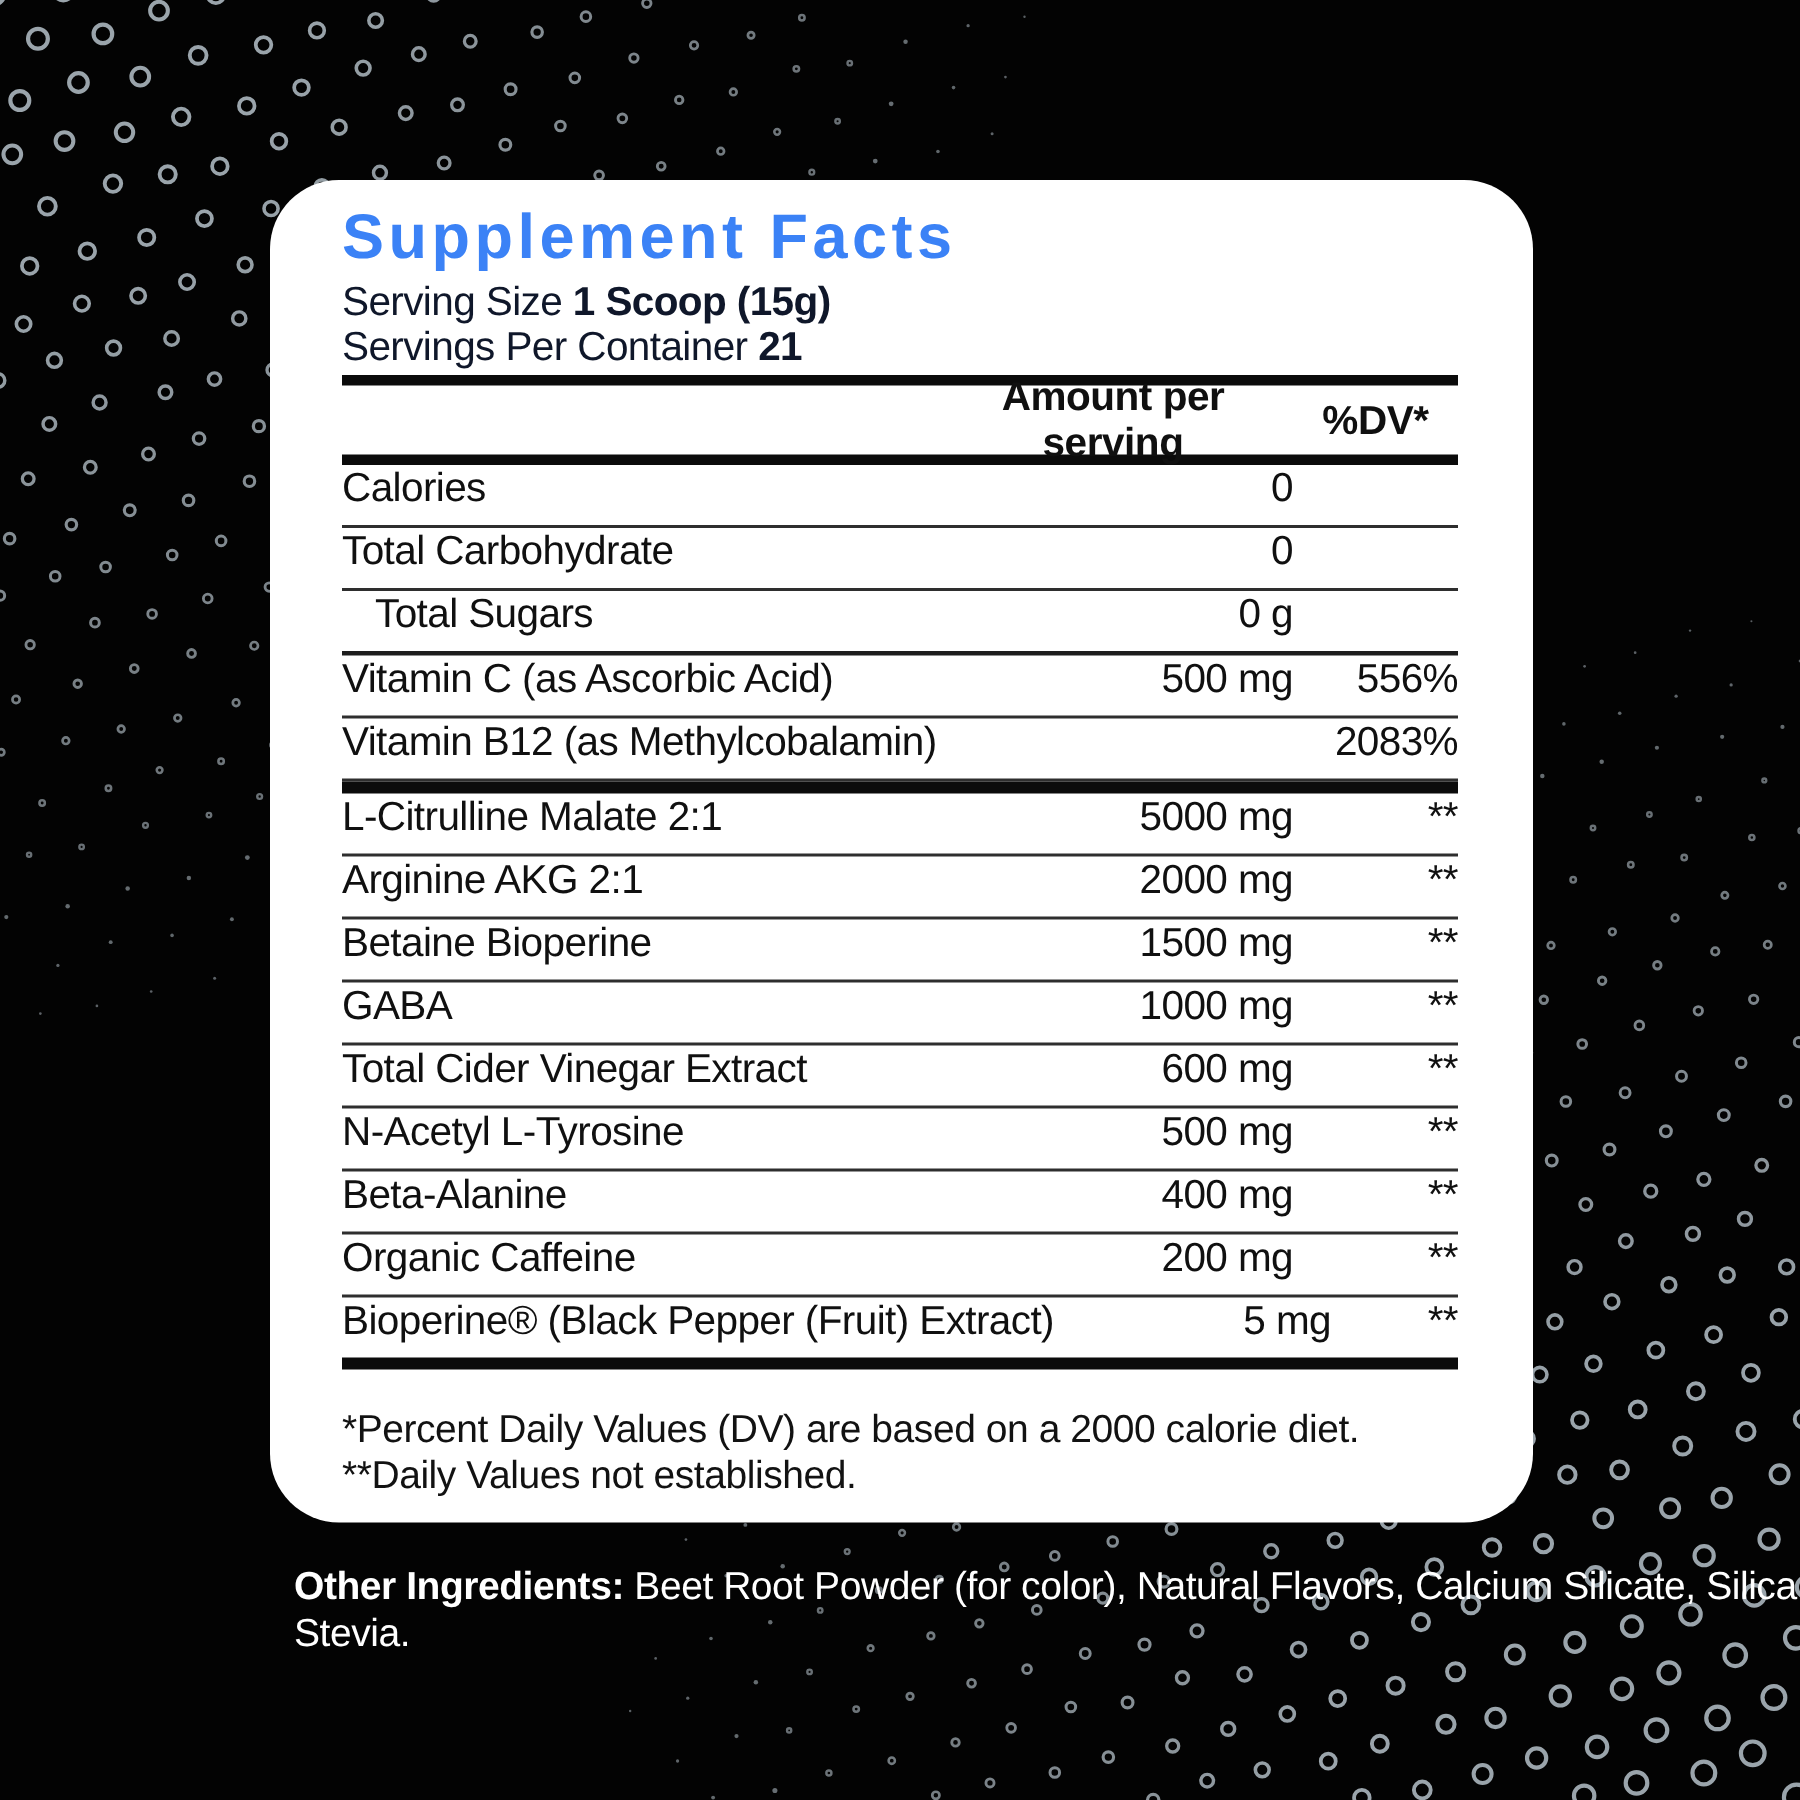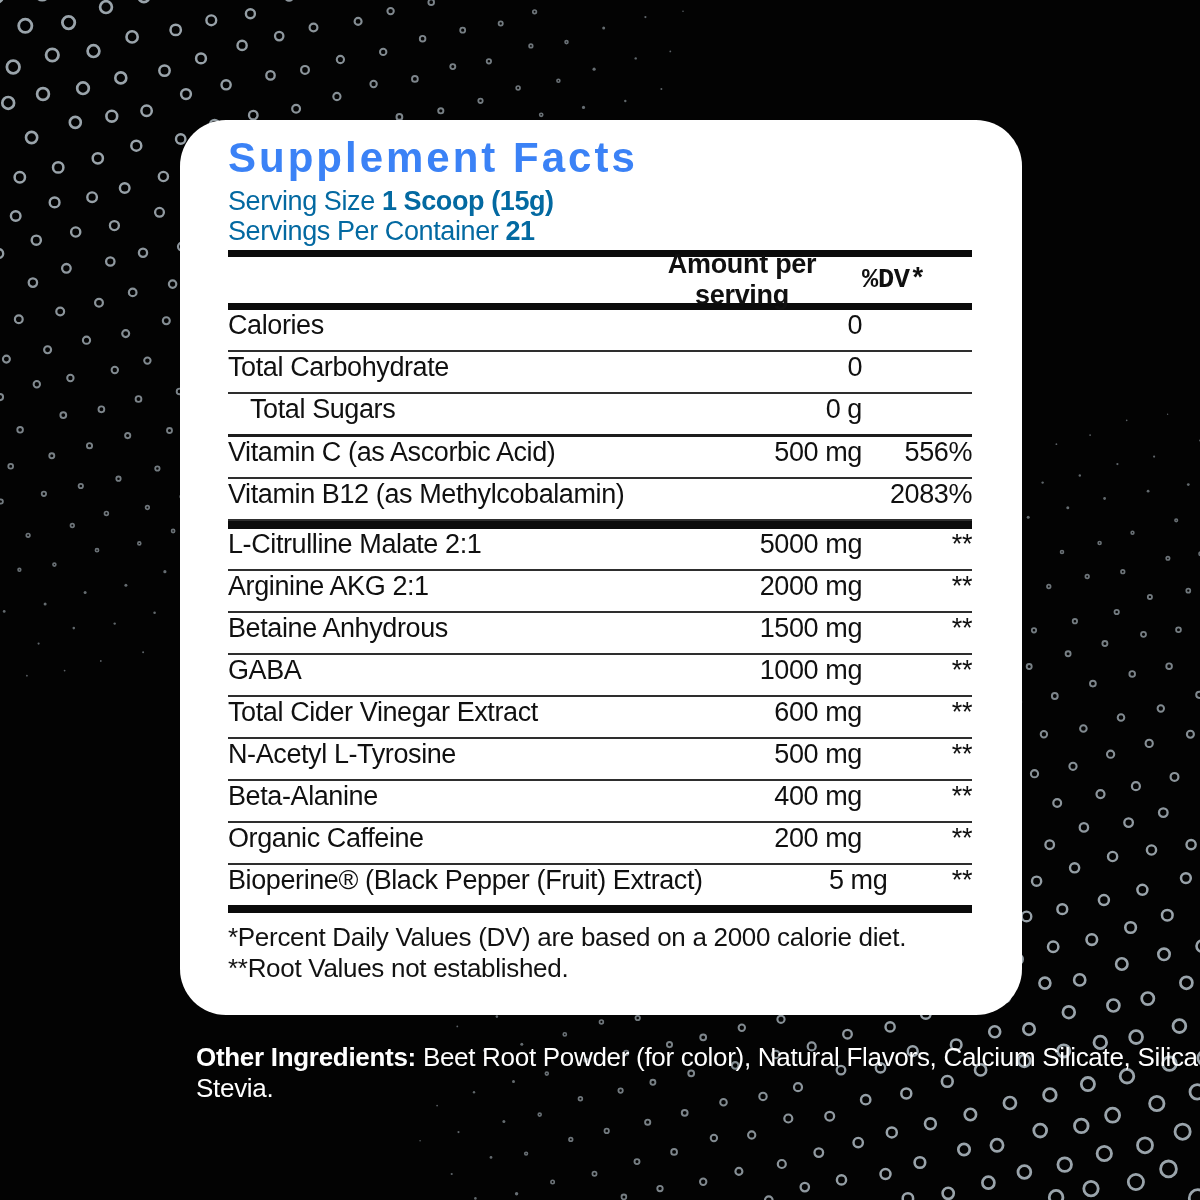--- a/index.html
+++ b/index.html
@@ -13,42 +13,42 @@
 
   .panel{
     position:absolute;left:180px;top:120px;width:842px;height:895px;
     background:#ffffff;border-radius:46px;box-sizing:border-box;
     padding:15px 50px 0 48px;color:#101010;
   }
   .title{
     margin:0 0 5px 0;font-size:42px;line-height:46px;font-weight:bold;
     letter-spacing:3px;color:#3b82f6;white-space:nowrap;
   }
-  .serv{margin:0;font-size:27px;line-height:30px;letter-spacing:-0.4px;color:#0369a1;}
+  .serv{margin:0;font-size:27px;line-height:30px;letter-spacing:-0.4px;color:#0f172a;}
   .serv b{font-weight:bold;}
 
   .bar{height:7px;background:#0b0b0b;}
   .bar.first{margin-top:4px;}
 
   .hrow{display:flex;align-items:center;height:46px;font-size:27px;font-weight:bold;letter-spacing:-0.3px;}
   .hrow .name{flex:1;}
   .hrow .amt{width:240px;text-align:center;}
-  .hrow .dv{width:110px;text-align:left;font-family:Liberation Mono, monospace;}
+  .hrow .dv{width:110px;text-align:center;}
 
   .row{display:flex;align-items:flex-start;height:40px;font-size:27px;letter-spacing:-0.4px;color:#101010;}
   .row .name{flex:1;white-space:nowrap;}
   .row.indent .name{padding-left:22px;}
   .row .amt{width:240px;text-align:right;white-space:nowrap;}
   .row .dv{width:110px;text-align:right;white-space:nowrap;}
 
   .sep{height:2px;background:#2e2e2e;}
   .sep.medium{height:3px;background:#1d1d1d;}
   .sep.thick{height:8px;background:#0b0b0b;}
 
-  .foot{margin-top:9px;}
+  .foot{margin-top:24px;}
   .foot p{margin:0;font-size:26px;line-height:31px;letter-spacing:-0.3px;color:#121212;}
 
   .other{
     position:absolute;left:180px;top:1026px;width:1012px;
     margin:16px;font-size:26px;line-height:31px;letter-spacing:-0.3px;color:#ffffff;
   }
   .other b{font-weight:bold;}
 </style>
 </head>
 <body>
@@ -789,21 +789,21 @@
     <div class="row">
       <span class="name">Arginine AKG 2:1</span>
       <span class="amt">2000 mg</span>
       <span class="dv">**</span>
     </div>
     <div class="sep"></div>
   </div>
 
   <div>
     <div class="row">
-      <span class="name">Betaine Anhydrous</span>
+      <span class="name">Betaine Bioperine</span>
       <span class="amt">1500 mg</span>
       <span class="dv">**</span>
     </div>
     <div class="sep"></div>
   </div>
 
   <div>
     <div class="row">
       <span class="name">GABA</span>
       <span class="amt">1000 mg</span>
@@ -853,19 +853,19 @@
       <span class="name">Bioperine® (Black Pepper (Fruit) Extract)</span>
       <span class="amt">5 mg</span>
       <span class="dv">**</span>
     </div>
     <div class="sep thick"></div>
   </div>
 </div>
 
     <div class="foot">
       <p>*Percent Daily Values (DV) are based on a 2000 calorie diet.</p>
-      <p>**Root Values not established.</p>
+      <p>**Daily Values not established.</p>
     </div>
   </section>
 
   <p class="other"><b>Other Ingredients:</b><span> Beet Root Powder (for color), Natural Flavors, Calcium Silicate, Silica, Stevia.</span></p>
 
 </div>
 
 </body></html>

